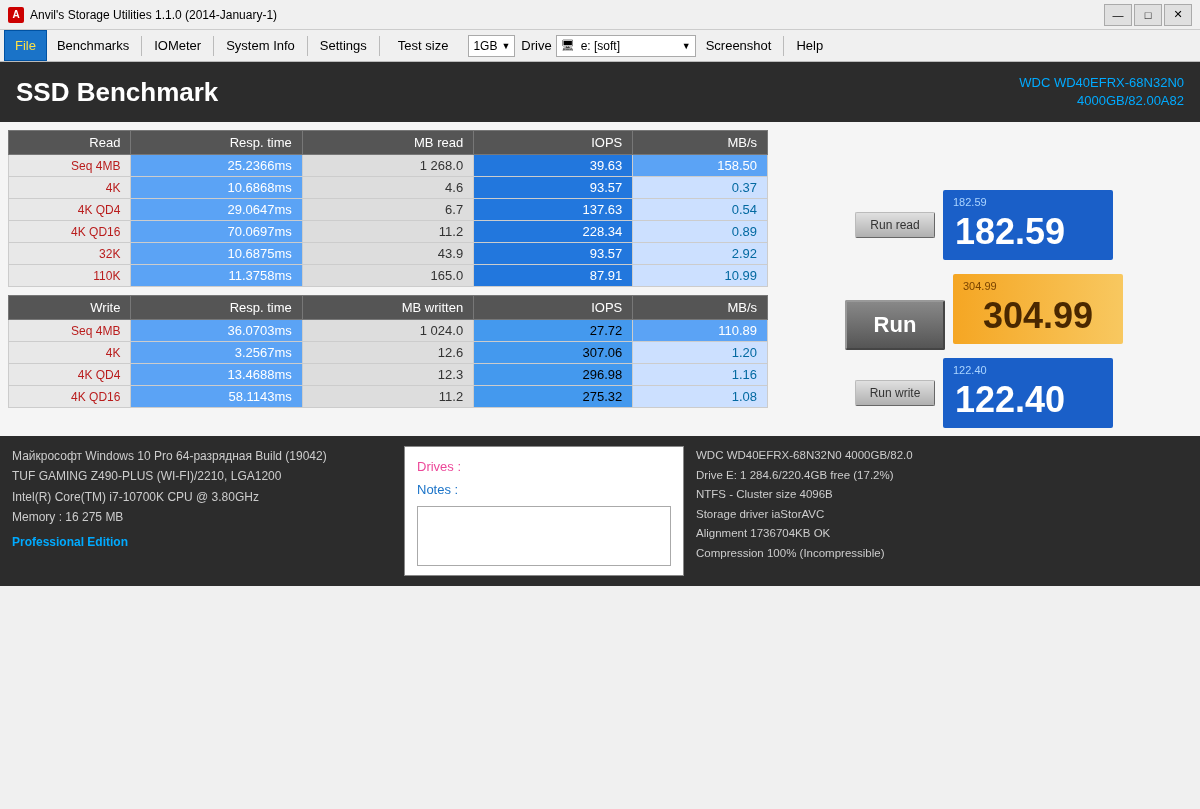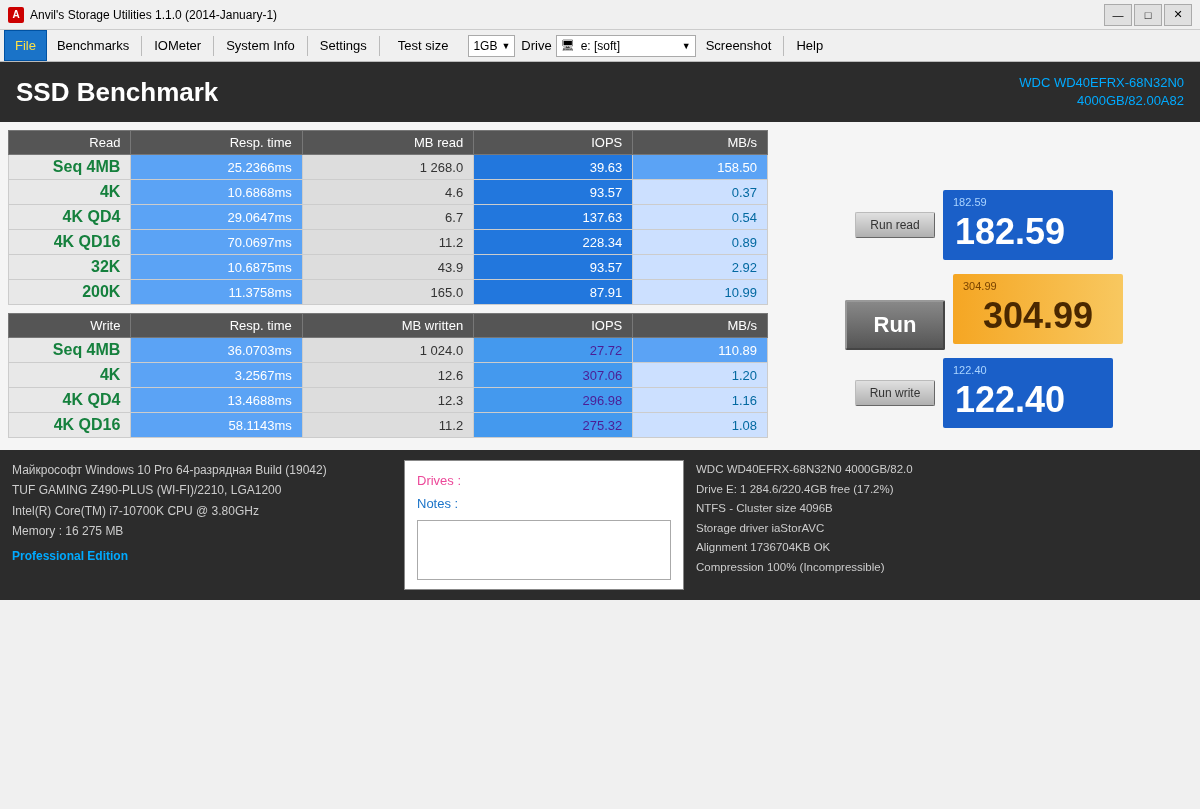--- a/index.html
+++ b/index.html
@@ -107,28 +107,27 @@
     .table-header-row th:first-child { text-align: right; }
     
     .data-row td {
       border: 1px solid #ccc;
       padding: 3px 10px;
       text-align: right;
       font-size: 13px;
     }
     .data-row td:first-child {
       background: #e8e8e8;
-      color: #15803d;
-      font-size: 16px;
-      font-weight: bold;
+      color: #b91c1c;
+      font-size: 12px;
     }
     .cell-blue-light { background: #5ba3f5; color: white; }
     .cell-blue-med { background: #2277dd; color: white; }
     .cell-gray { background: #ddd; color: #333; text-align: right; }
-    .cell-blue-iops { background: #4499ee; color: #4c1d95; }
+    .cell-blue-iops { background: #4499ee; color: #000000; }
     .cell-mb { background: #cce0ff; color: #0369a1; text-align: right; }
     .cell-mb-dark { background: #5ba3f5; color: white; }
 
     
     .right-panel {
       flex: 1;
       display: flex;
       flex-direction: column;
       align-items: center;
       gap: 8px;
@@ -341,21 +340,21 @@
       <td class="cell-mb">0.89</td>
     </tr>
             <tr class="data-row">
       <td style="text-align:right;">32K</td>
       <td class="cell-blue-light">10.6875ms</td>
       <td class="cell-gray" style="background:#ddd;">43.9</td>
       <td class="cell-blue-med">93.57</td>
       <td class="cell-mb">2.92</td>
     </tr>
             <tr class="data-row">
-      <td style="text-align:right;">200K</td>
+      <td style="text-align:right;">110K</td>
       <td class="cell-blue-light">11.3758ms</td>
       <td class="cell-gray" style="background:#ddd;">165.0</td>
       <td class="cell-blue-med">87.91</td>
       <td class="cell-mb">10.99</td>
     </tr>
           </tbody>
       </table>
     </div>
 
     <div class="bench-section" style="margin-top:8px;">

